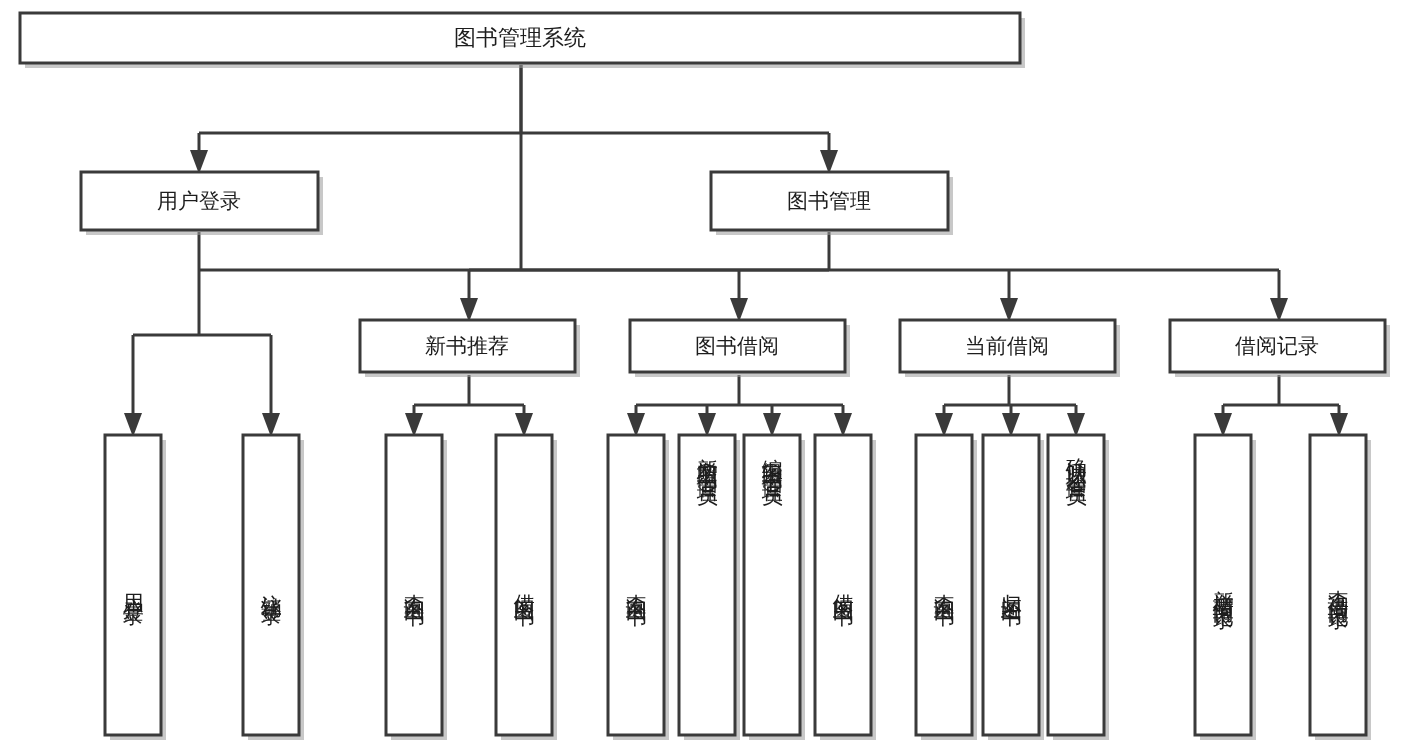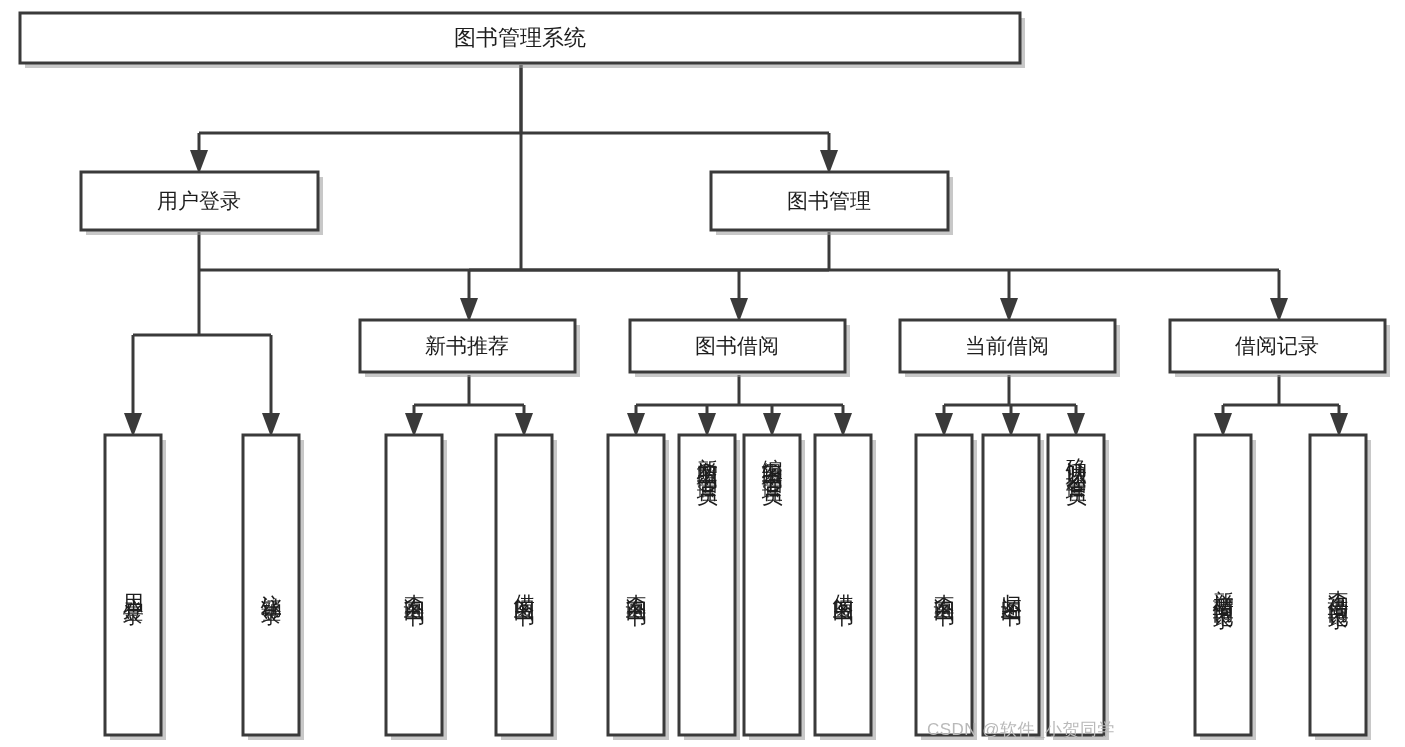--- a/index.html
+++ b/index.html
@@ -292,14 +292,13 @@
     <span class="leaf-label">确认归还（管理员）</span>
   </div>
 
   <div class="leaf-label-wrap" style="left:1195px;top:435px;width:56px;height:300px;align-items:center;">
     <span class="leaf-label">新增借阅记录</span>
   </div>
   <div class="leaf-label-wrap" style="left:1310px;top:435px;width:56px;height:300px;align-items:center;">
     <span class="leaf-label">查询借阅记录</span>
   </div>
 
-  <div class="watermark">CSDN @软件_小贺同学</div>
 </div>
 
 </body></html>

